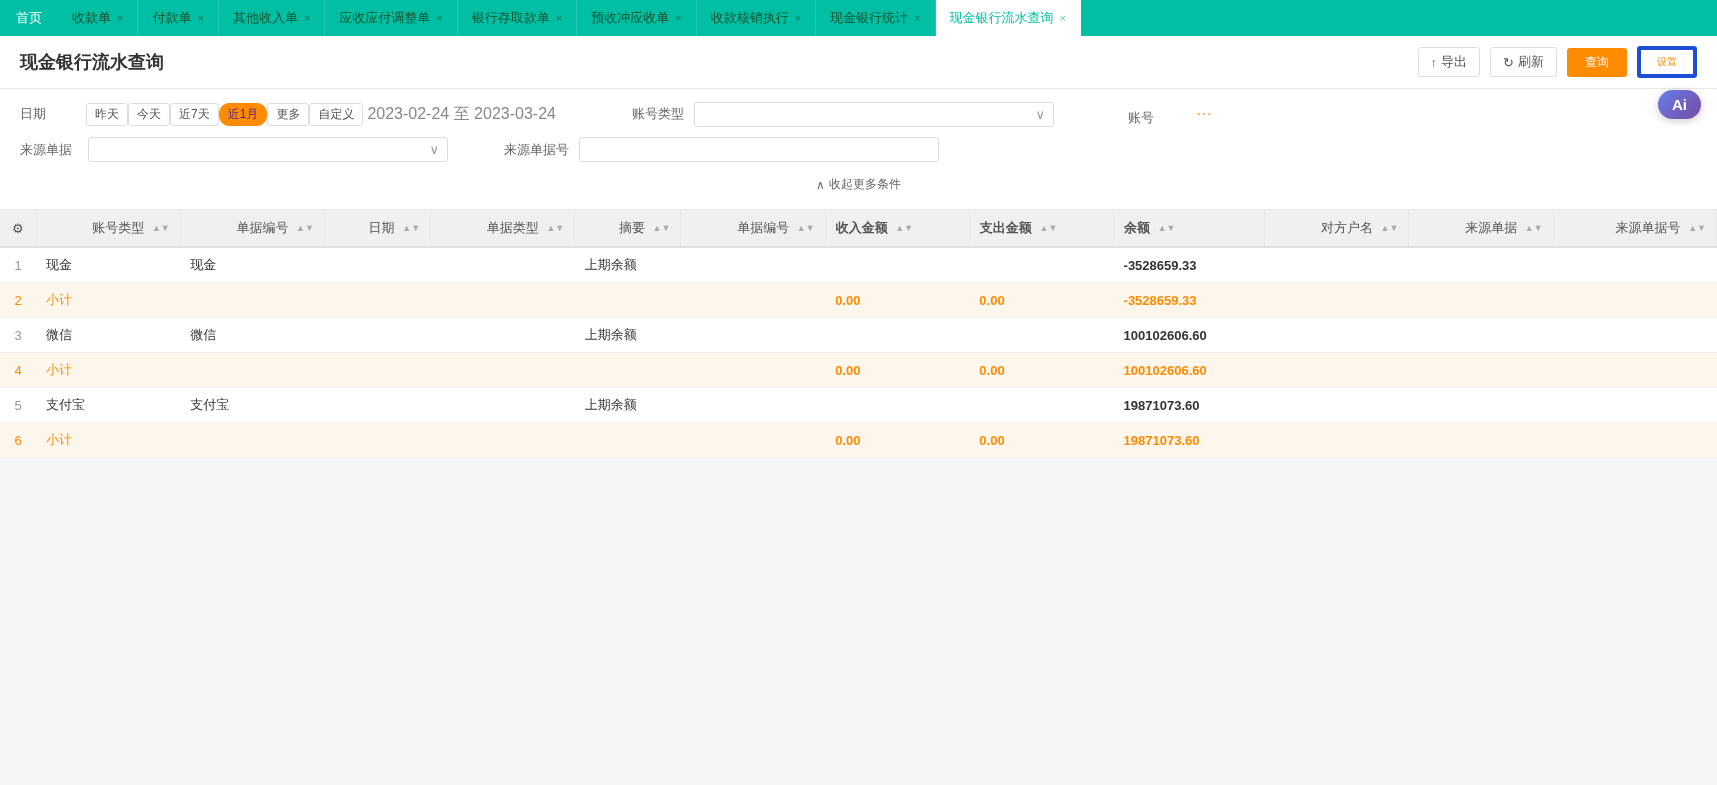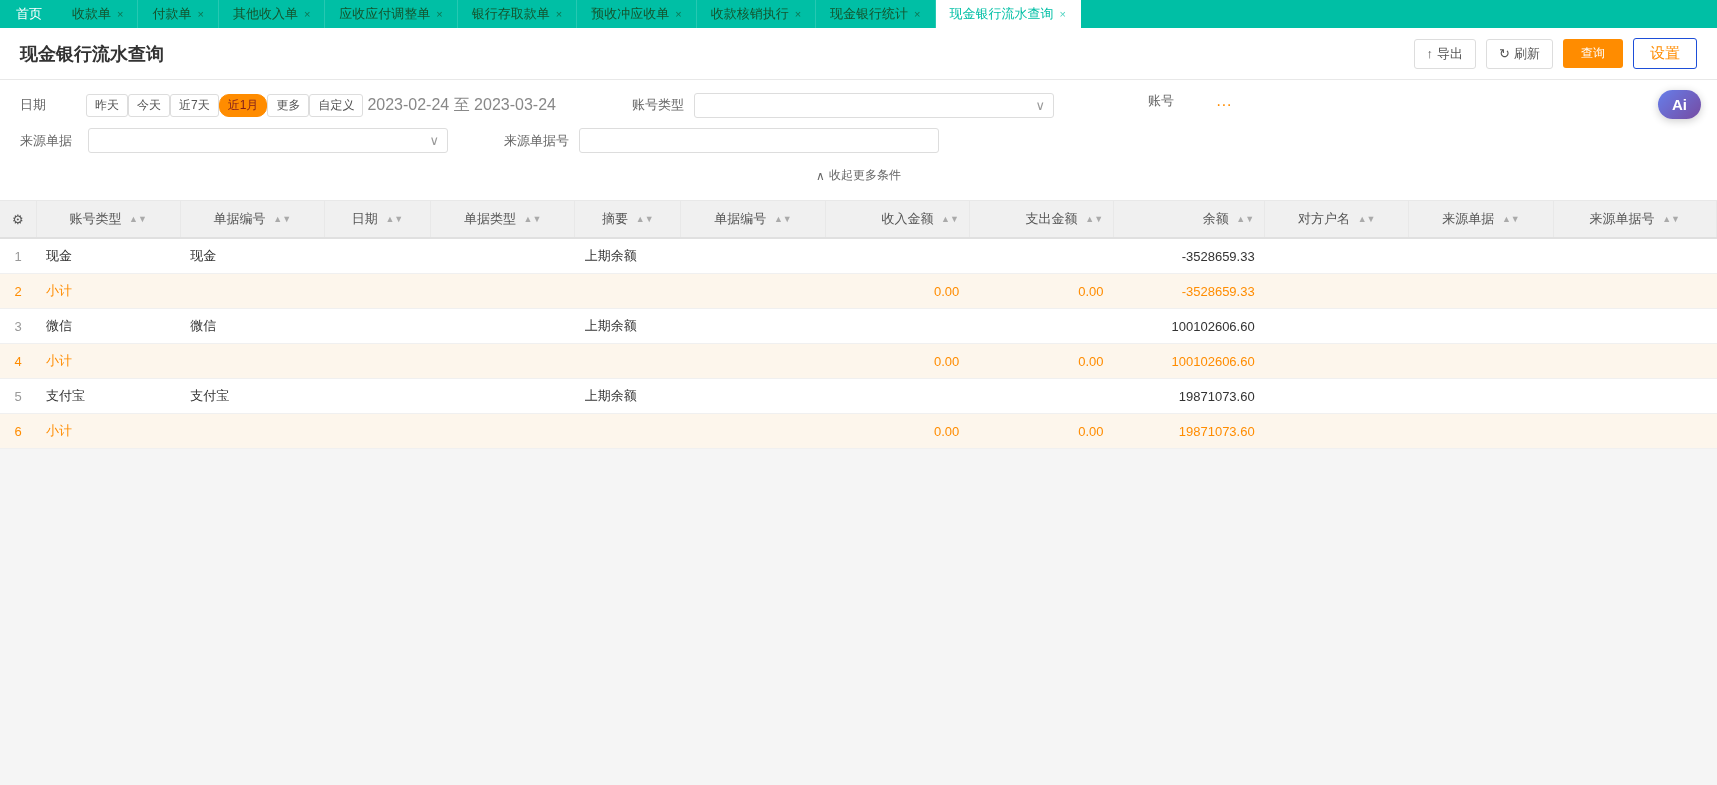--- a/index.html
+++ b/index.html
@@ -3,21 +3,21 @@
   <meta charset="utf-8">
   <style>
     * { box-sizing: border-box; margin: 0; padding: 0; }
     body { font-family: 'Microsoft YaHei', Arial, sans-serif; font-size: 13px; background: #f5f5f5; color: #333; }
 
     
     .top-nav {
       display: flex;
       align-items: center;
       background: #00bfa5;
-      height: 28px;
+      height: 36px;
       padding: 0 0;
       overflow: hidden;
     }
     .nav-item {
       display: flex;
       align-items: center;
       padding: 0 14px;
       height: 100%;
       color: #14532d;
       font-size: 13px;
@@ -80,25 +80,25 @@
       color: #fff;
       border: none;
       padding: 6px 18px;
       border-radius: 3px;
       cursor: pointer;
       font-size: 12px;
     }
     .btn-settings {
       background: #fff;
       color: #ff8c00;
-      border: 1px solid #1d4ed8;
+      border: 4px solid #1d4ed8;
       padding: 5px 16px;
       border-radius: 3px;
       cursor: pointer;
-      font-size: 15px;
+      font-size: 10px;
     }
 
     
     .filter-area {
       background: #fff;
       padding: 12px 20px 8px 20px;
       border-bottom: 1px solid #e8e8e8;
     }
     .filter-row {
       display: flex;
@@ -120,21 +120,21 @@
       padding: 2px 8px;
       border: 1px solid #ddd;
       border-radius: 3px;
       background: #fff;
       color: #555;
       cursor: pointer;
       font-size: 12px;
     }
     .date-btn.active {
       background: #ff8c00;
-      color: #7f1d1d;
+      color: #4c1d95;
       border-color: #ff8c00;
       border-radius: 10px;
     }
     .date-range {
       color: #888;
       font-size: 16px;
       margin-left: 4px;
     }
     .filter-select {
       display: flex;
@@ -190,21 +190,21 @@
       width: 100%;
       border-collapse: collapse;
       font-size: 13px;
     }
     thead tr {
       background: #f0f0f0;
       border-bottom: 2px solid #e0e0e0;
     }
     th {
       padding: 9px 10px;
-      text-align: center;
+      text-align: right;
       color: #555;
       font-weight: normal;
       white-space: nowrap;
       border-right: 1px solid #e8e8e8;
       position: relative;
     }
     th .sort-arrows {
       display: inline-flex;
       flex-direction: column;
       margin-left: 4px;
@@ -220,21 +220,21 @@
     }
     td {
       padding: 8px 10px;
       border-bottom: 1px solid #f0f0f0;
       white-space: nowrap;
     }
     .row-subtotal td {
       background: #fdf6ec;
       color: #ff8c00;
     }
-    .num-cell { text-align: right; }
+    .num-cell { text-align: left; font-weight: bold; }
     .idx-cell { color: #999; text-align: center; }
 
     
     .ai-badge {
       position: fixed;
       right: 16px;
       top: 90px;
       background: linear-gradient(135deg, #667eea 0%, #764ba2 100%);
       color: white;
       border-radius: 20px;
@@ -315,21 +315,21 @@
       <button class="date-btn">更多</button>
       <button class="date-btn">自定义</button>
       <span class="date-range">2023-02-24 至 2023-03-24</span>
     </div>
     <div style="margin-left: 60px; display: flex; align-items: center; gap: 10px;">
       <span class="filter-label">账号类型</span>
       <div class="filter-select filter-select-wide">
         <span style="color:#ccc;"></span>
         <span class="arrow">∨</span>
       </div>
-      <div style="margin-left: 84px; display: flex; align-items: flex-start; gap: 10px;">
+      <div style="margin-left: 64px; display: flex; align-items: flex-end; gap: 10px;">
         <span class="filter-label">账号</span>
         <span class="dots-btn">···</span>
       </div>
     </div>
   </div>
   <div class="filter-row">
     <span class="filter-label">来源单据</span>
     <div class="filter-select" style="min-width:360px;">
       <span style="color:#ccc;"></span>
       <span class="arrow">∨</span>

